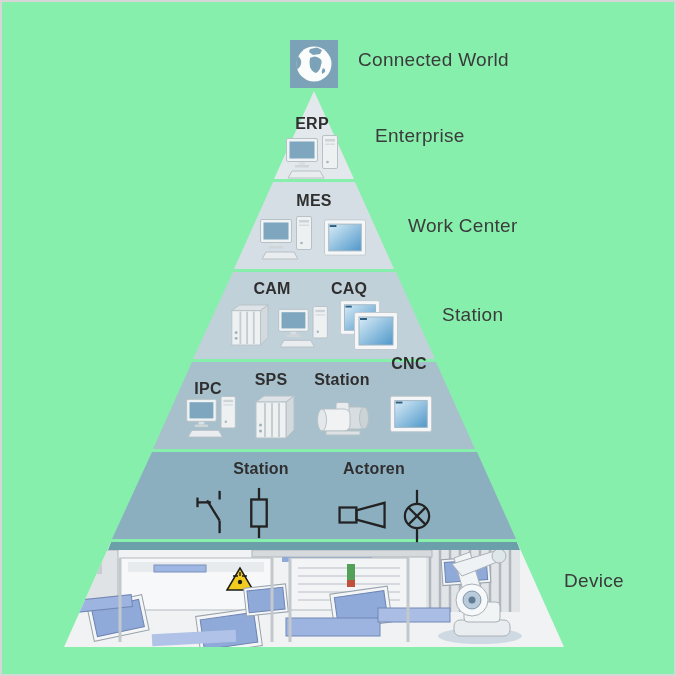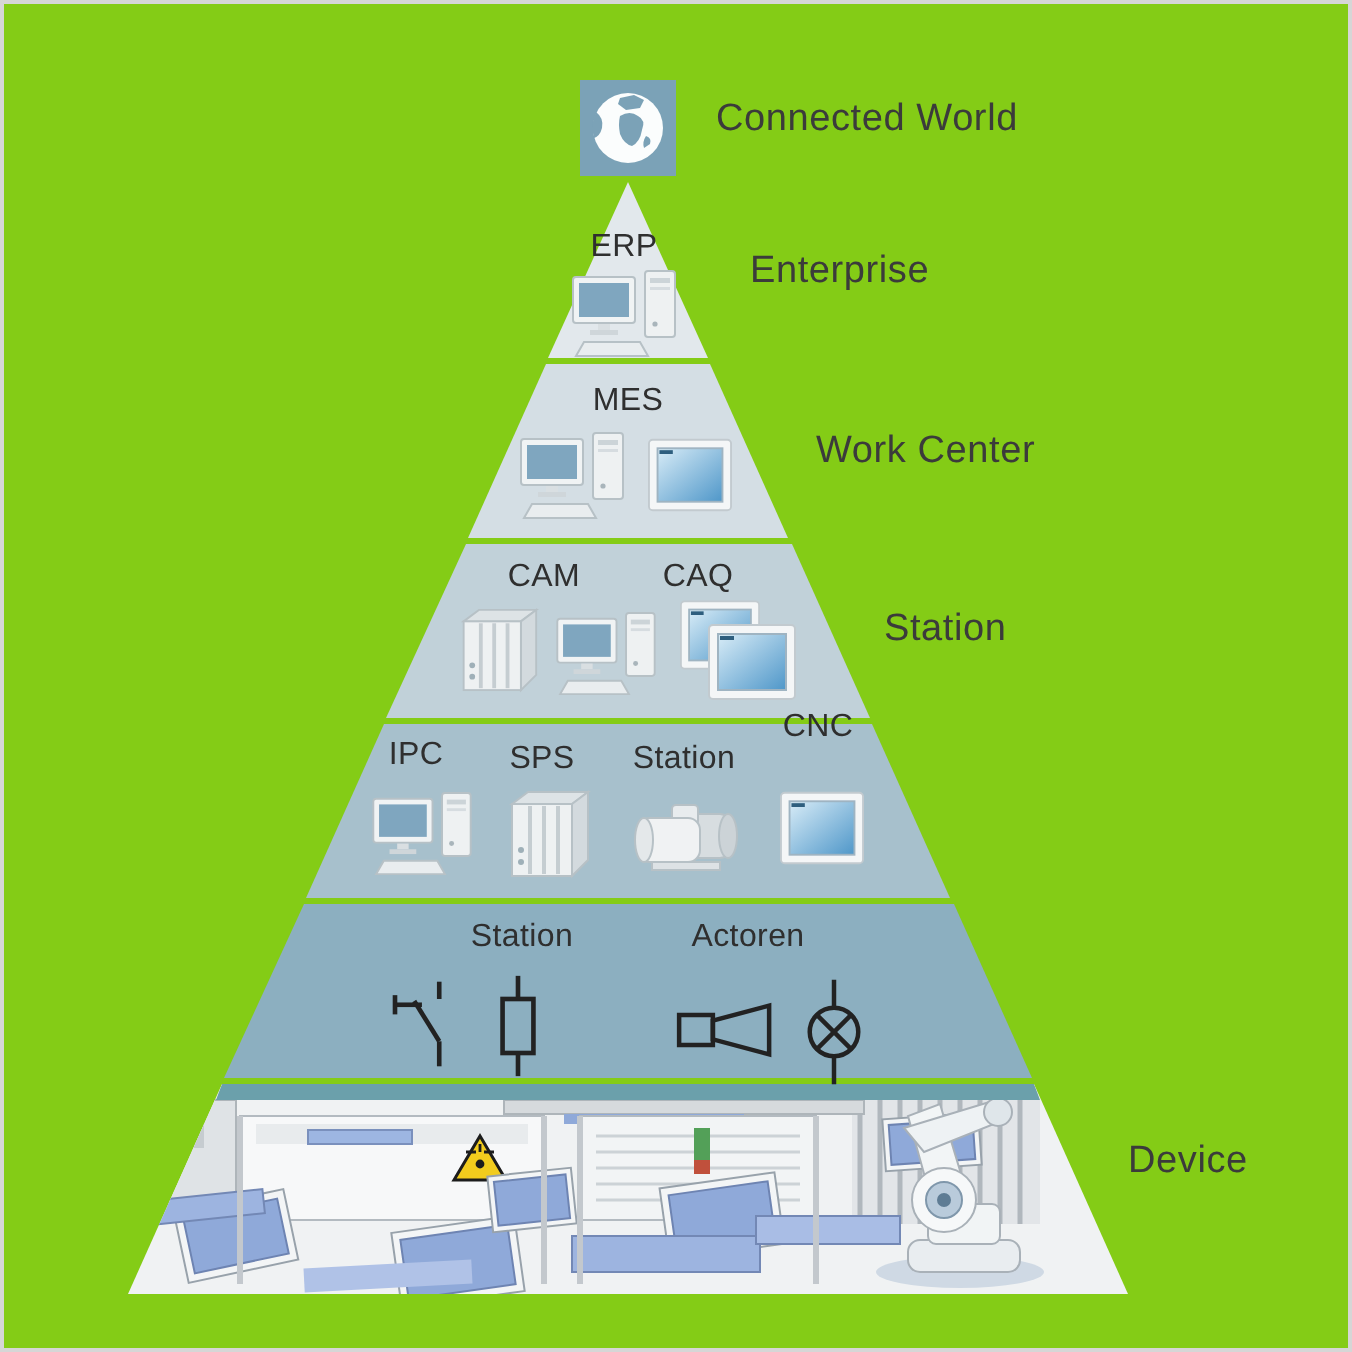--- a/index.html
+++ b/index.html
@@ -1,29 +1,29 @@
 <!DOCTYPE html>
 <html><head>
 <meta charset="utf-8">
 <style>
   html,body{margin:0;padding:0;background:#ffffff;}
   .canvas{
-    position:relative;width:676px;height:676px;background:#84cc16;
+    position:relative;width:676px;height:676px;background:#86efac;
     border:2px solid #d6d6d6;box-sizing:border-box;overflow:hidden;
     font-family:"Liberation Sans", sans-serif;
   }
   .layer{position:absolute;left:0;top:0;width:672px;height:672px;}
   .abs{position:absolute;}
   .lv-label{
     position:absolute;font-size:19px;color:#3b3b3b;letter-spacing:.3px;
     white-space:nowrap;font-weight:400;
   }
   .tag-label{
     position:absolute;font-size:16px;color:#2f2f2f;transform:translateX(-50%);
-    white-space:nowrap;font-weight:400;letter-spacing:.2px;
+    white-space:nowrap;font-weight:700;letter-spacing:.2px;
   }
 </style>
 </head>
 <body>
 
 <div class="canvas">
 
   <svg class="layer" viewBox="0 0 672 672">
     <defs>
       <linearGradient id="gradScreen" x1="0" y1="0" x2="1" y2="1">
@@ -260,20 +260,20 @@
   <div class="lv-label" style="left:356px;top:47px">Connected World</div>
   <div class="lv-label" style="left:406px;top:213px">Work Center</div>
   <div class="lv-label" style="left:373px;top:123px">Enterprise</div>
   <div class="lv-label" style="left:440px;top:302px">Station</div>
   <div class="lv-label" style="left:562px;top:568px">Device</div>
 
   <div class="tag-label" style="left:310px;top:113px">ERP</div>
   <div class="tag-label" style="left:312px;top:190px">MES</div>
   <div class="tag-label" style="left:270px;top:278px">CAM</div>
   <div class="tag-label" style="left:347px;top:278px">CAQ</div>
-  <div class="tag-label" style="left:206px;top:367px">IPC</div>
+  <div class="tag-label" style="left:206px;top:378px">IPC</div>
   <div class="tag-label" style="left:269px;top:369px">SPS</div>
   <div class="tag-label" style="left:340px;top:369px">Station</div>
   <div class="tag-label" style="left:407px;top:353px">CNC</div>
   <div class="tag-label" style="left:259px;top:458px">Station</div>
   <div class="tag-label" style="left:372px;top:458px">Actoren</div>
 
 </div>
 
 </body></html>

